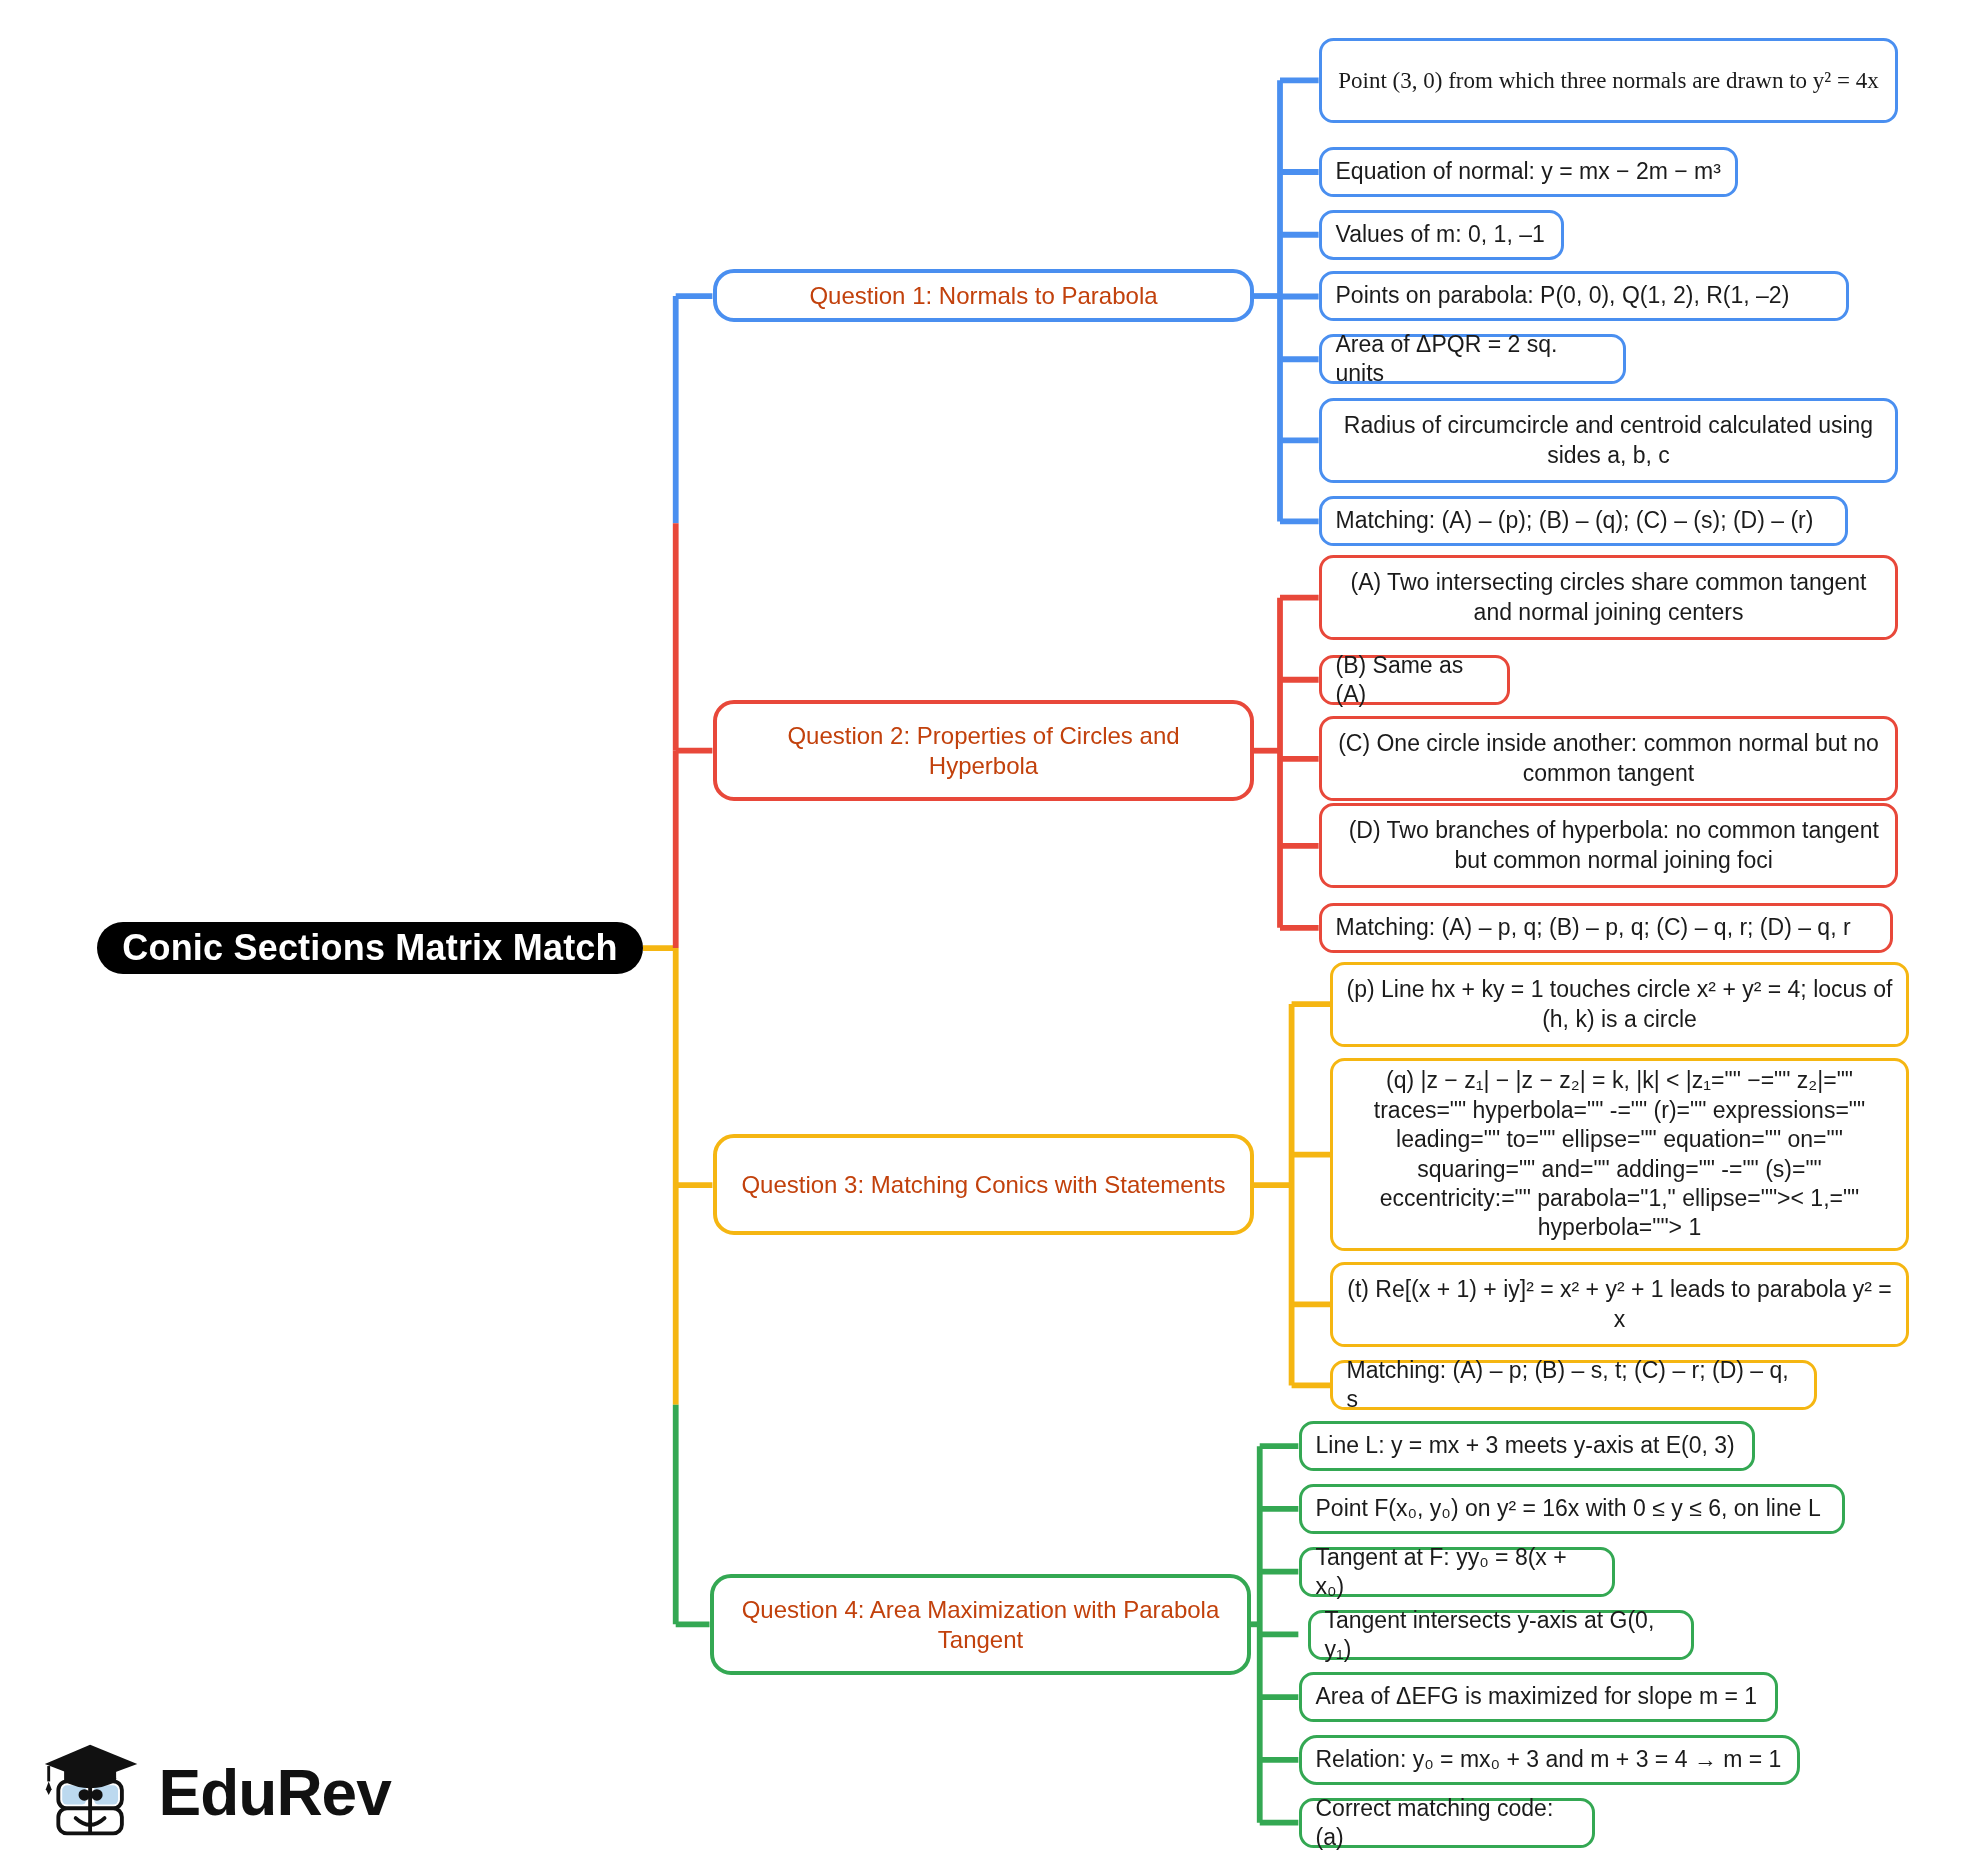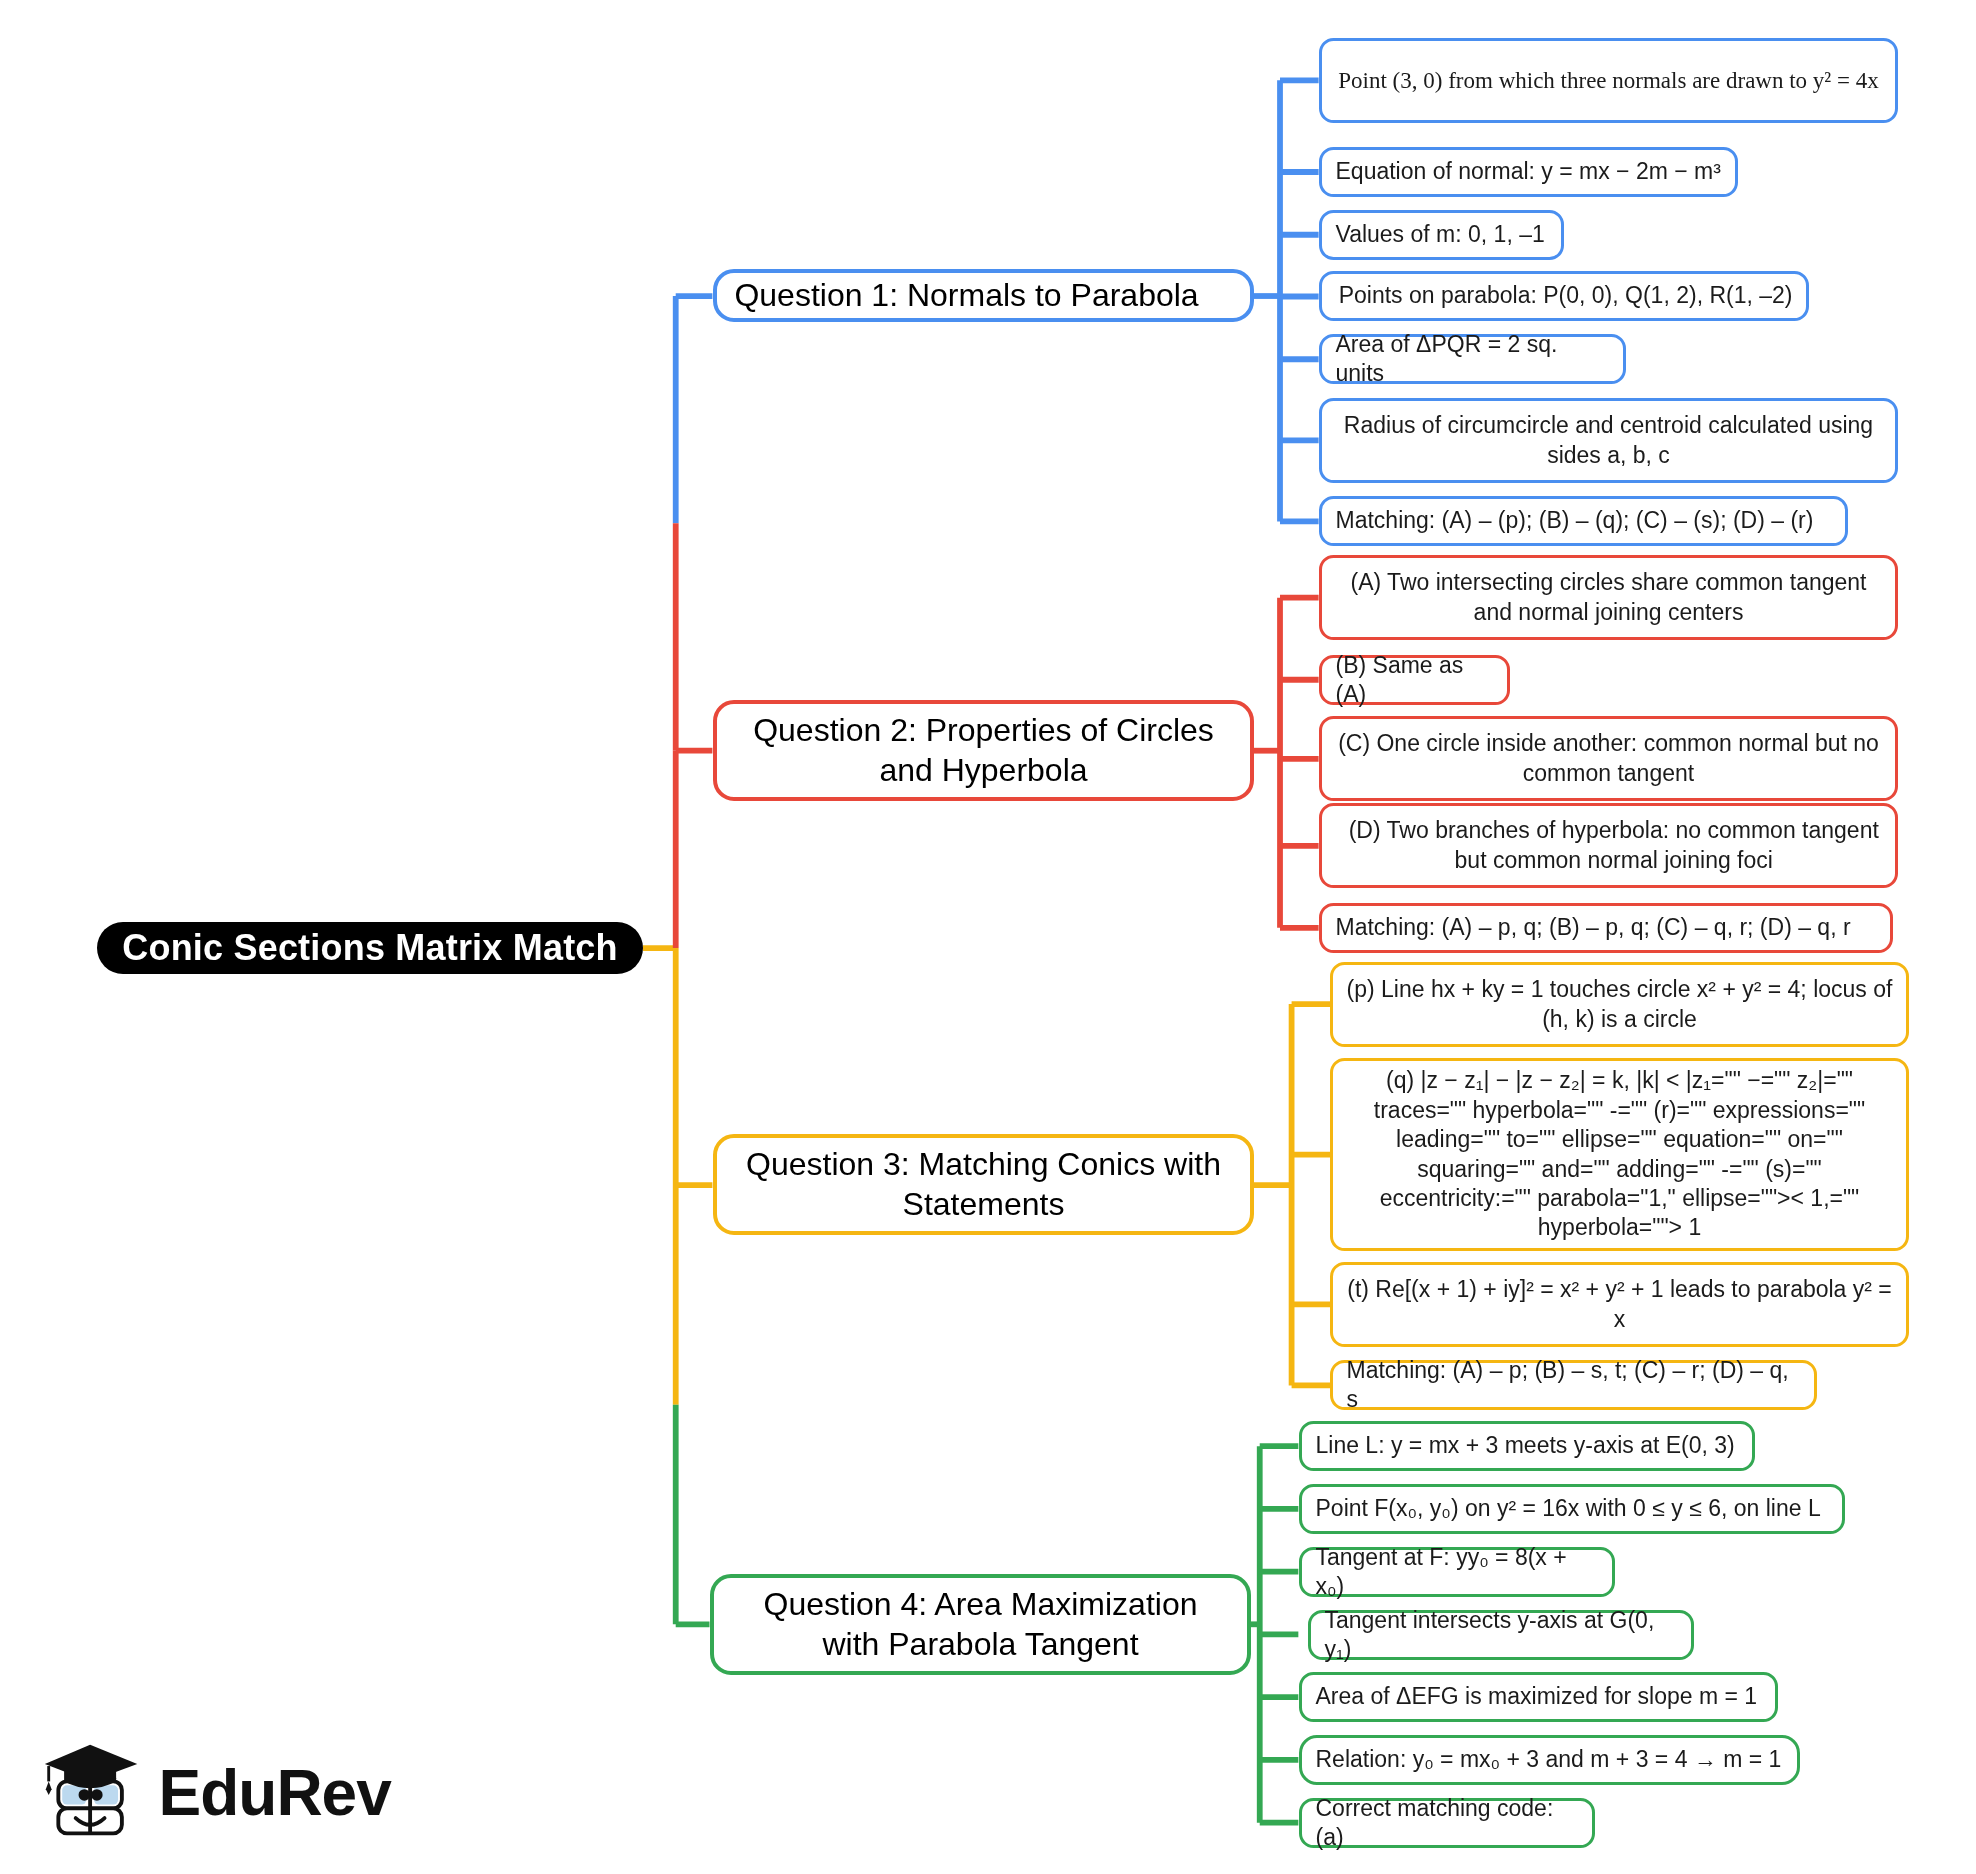--- a/index.html
+++ b/index.html
@@ -43,26 +43,26 @@
     white-space: nowrap;
   }
 
   
   .branch-node {
     position: absolute;
     background: #ffffff;
     border-style: solid;
     border-width: 4.8px;
     border-radius: 21px;
-    color: #000000;
-    font-size: 32px;
+    color: #c2410c;
+    font-size: 24px;
     line-height: 1.22;
     display: flex;
     align-items: center;
-    justify-content: flex-start;
+    justify-content: center;
     text-align: center;
     padding: 5.8px 17.4px;
   }
 
   
   .leaf-node {
     position: absolute;
     background: #ffffff;
     border-style: solid;
     border-width: 3.9px;
@@ -158,21 +158,21 @@
 
   <div class="leaf-node" style="left:1319px; top:38px; width:579px; height:85px; border-color:#4a8ff0;font-family:Liberation Serif, serif;">
     <span>Point (3, 0) from which three normals are drawn to y² = 4x</span>
   </div>
   <div class="leaf-node tight" style="left:1319px; top:147px; width:419px; height:50px; border-color:#4a8ff0;">
     <span>Equation of normal: y = mx − 2m − m³</span>
   </div>
   <div class="leaf-node tight" style="left:1319px; top:210px; width:245px; height:50px; border-color:#4a8ff0;">
     <span>Values of m: 0, 1, –1</span>
   </div>
-  <div class="leaf-node tight" style="left:1319px; top:271px; width:490px; height:50px; border-color:#4a8ff0;justify-content:flex-end;">
+  <div class="leaf-node tight" style="left:1319px; top:271px; width:530px; height:50px; border-color:#4a8ff0;">
     <span>Points on parabola: P(0, 0), Q(1, 2), R(1, –2)</span>
   </div>
   <div class="leaf-node tight" style="left:1319px; top:334px; width:307px; height:50px; border-color:#4a8ff0;">
     <span>Area of ΔPQR = 2 sq. units</span>
   </div>
   <div class="leaf-node" style="left:1319px; top:398px; width:579px; height:85px; border-color:#4a8ff0;">
     <span>Radius of circumcircle and centroid calculated using sides a, b, c</span>
   </div>
   <div class="leaf-node tight" style="left:1319px; top:496px; width:529px; height:50px; border-color:#4a8ff0;">
     <span>Matching: (A) – (p); (B) – (q); (C) – (s); (D) – (r)</span>

